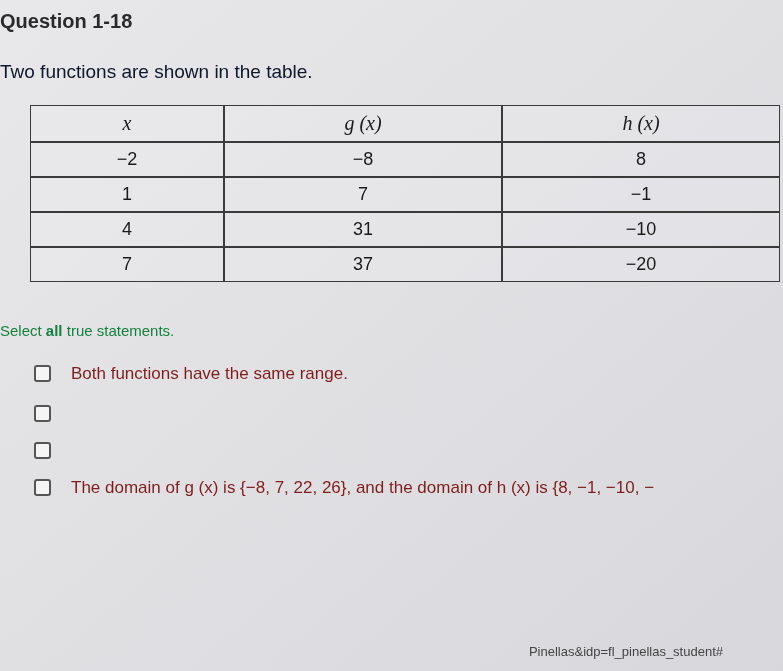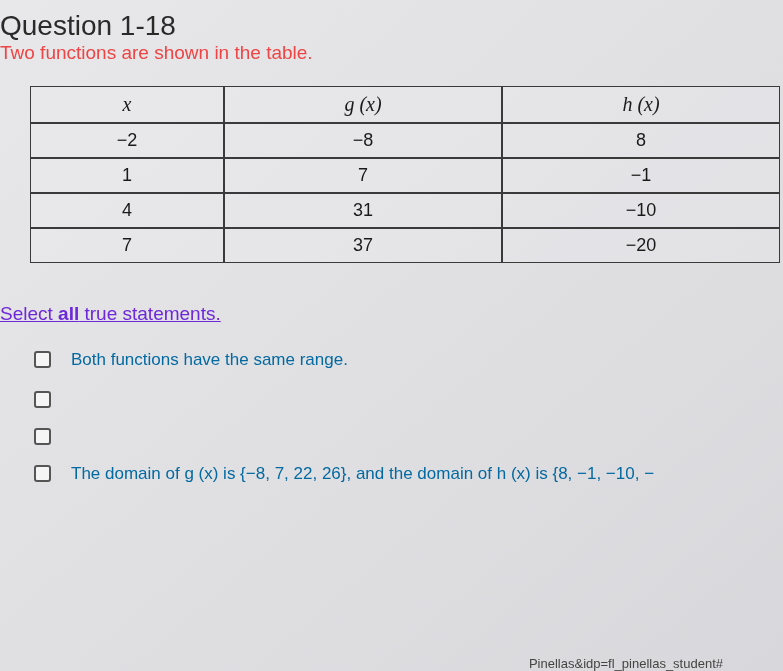--- a/index.html
+++ b/index.html
@@ -11,28 +11,29 @@
       width: 783px;
       height: 671px;
       background: linear-gradient(to bottom right, #e8e8ea 0%, #d8d8dc 100%);
       font-family: Arial, sans-serif;
       color: #1a1a1a;
       padding: 10px 0 0 0;
       overflow: hidden;
       position: relative;
     }
     .question-title {
-      font-size: 28px;
-      font-weight: normal;
+      font-size: 20px;
+      font-weight: bold;
+      margin-bottom: 28px;
       color: #2a2a2a;
     }
     .intro-text {
       font-size: 19px;
       margin-bottom: 22px;
-      color: #ef4444;
+      color: #0f172a;
     }
     .table-wrap {
       padding-left: 30px;
       margin-bottom: 40px;
     }
     table {
       border-collapse: separate;
       border-spacing: 0;
       width: 750px;
     }
@@ -43,24 +44,23 @@
       font-size: 18px;
       background: rgba(240,240,242,0.3);
     }
     th {
       font-weight: normal;
       font-style: italic;
       font-family: 'Times New Roman', serif;
       font-size: 20px;
     }
     .prompt {
-      font-size: 19px;
+      font-size: 15px;
       margin-bottom: 24px;
-      color: #6d28d9;
-      text-decoration: underline;
+      color: #15803d;
     }
     .options {
       padding-left: 34px;
     }
     .option-row {
       display: flex;
       align-items: flex-start;
       margin-bottom: 18px;
     }
     .checkbox {
@@ -68,26 +68,26 @@
       height: 17px;
       border: 2px solid #555;
       border-radius: 3px;
       background: #f5f5f5;
       margin-right: 20px;
       margin-top: 2px;
       flex-shrink: 0;
     }
     .option-text {
       font-size: 17px;
-      color: #0369a1;
+      color: #7f1d1d;
       line-height: 1.3;
     }
     .footer-fragment {
       position: absolute;
-      bottom: 0;
+      bottom: 12px;
       right: 60px;
       font-size: 13px;
       color: #444;
     }
     .content-pad {
       padding-left: 0px;
     }
   </style>
 </head>
 <body>

